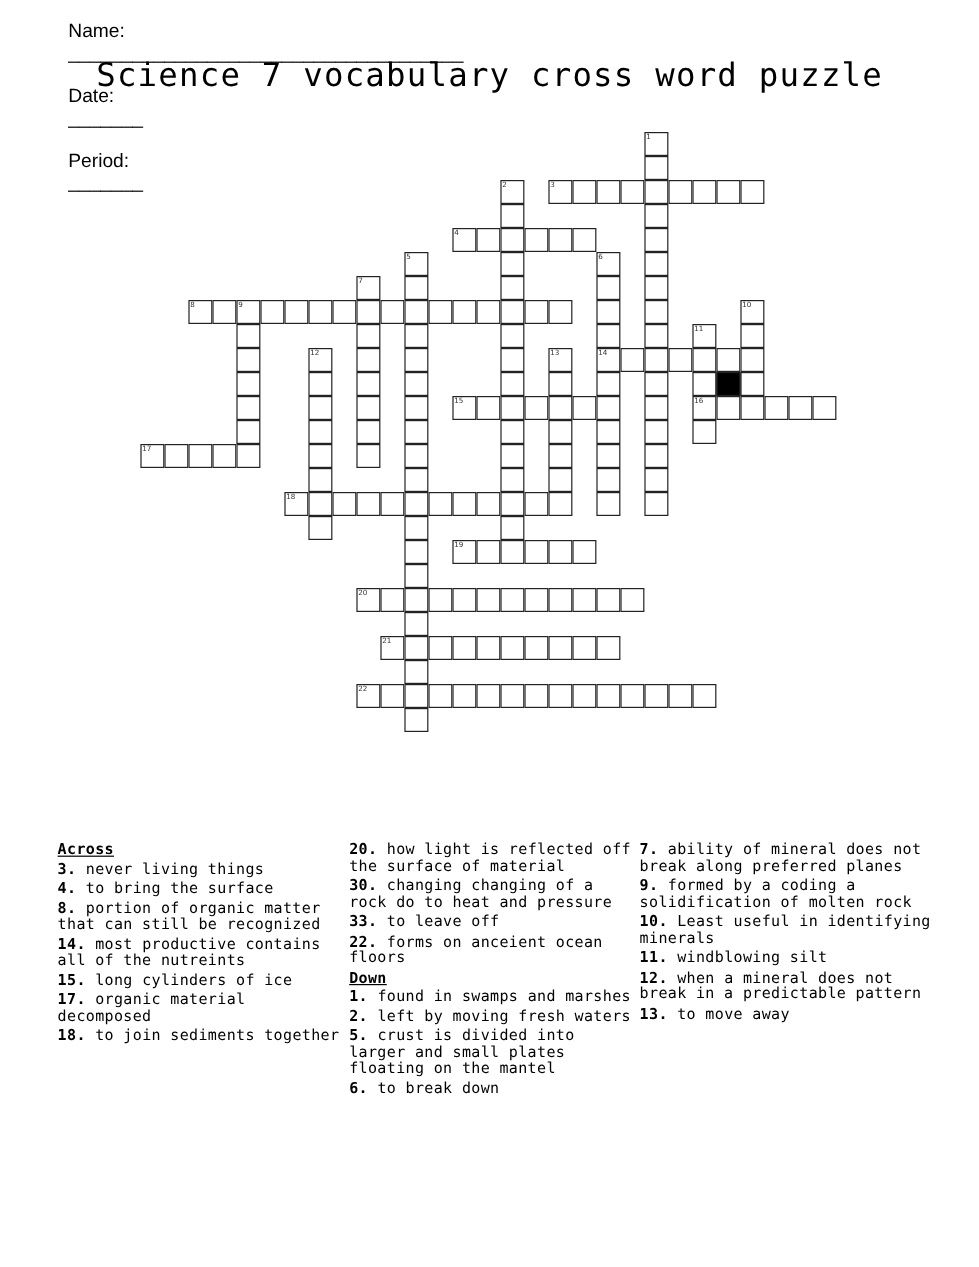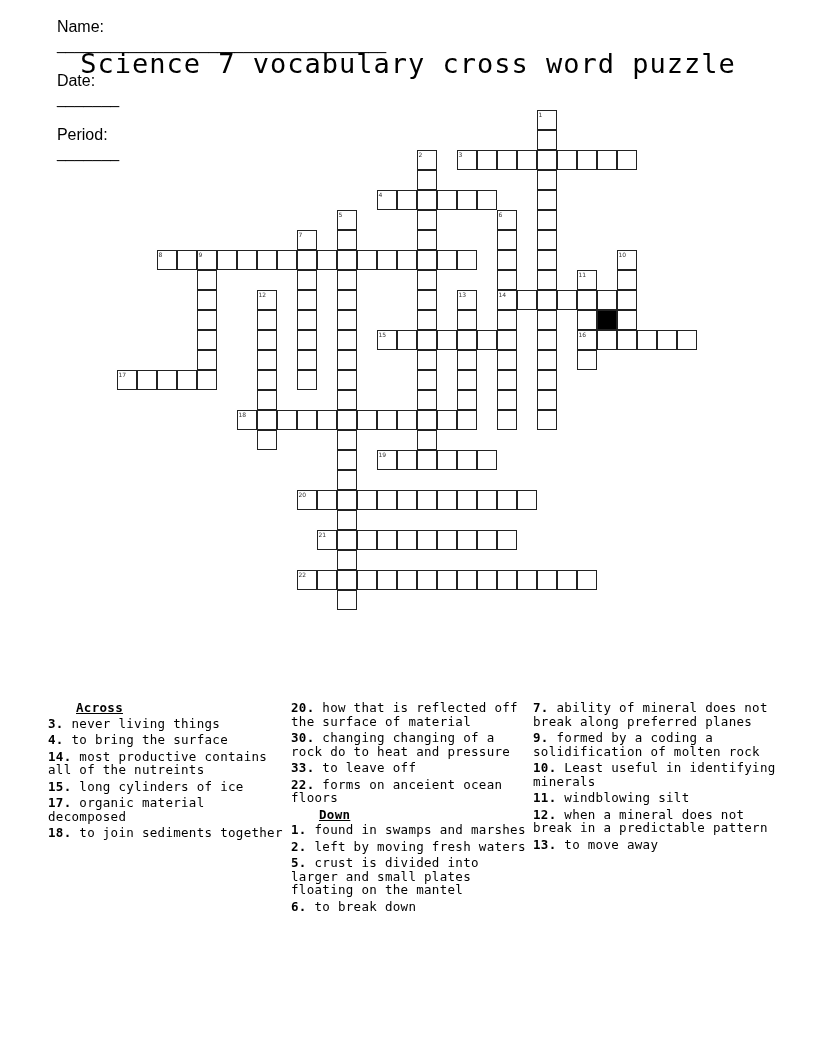--- a/index.html
+++ b/index.html
@@ -9,21 +9,21 @@
   .grid { position:absolute; left:0; top:0; width:816px; height:700px; }
   .cell { position:absolute; width:20px; height:20px; box-sizing:border-box; border:1px solid #222; background:#fff; margin-left:-0.5px; margin-top:-0.5px; }
   .cell.black { background:#000; }
   .num { position:absolute; top:0px; left:1px; font-family:"DejaVu Sans", sans-serif; font-size:6px; line-height:7px; color:#333; }
   .clues { position:absolute; top:701px; font-family:"DejaVu Sans Mono", monospace; font-size:12.5px; line-height:13.5px; letter-spacing:0.3px; }
   .col1 { left:48px; width:240px; }
   .col2 { left:291px; width:240px; }
   .col3 { left:533px; width:250px; }
   .clue { margin-bottom:3px; }
   .clue b { font-weight:bold; }
-  .hdr { font-weight:bold; text-decoration:underline; margin-bottom:2px;margin-left:28px; }
+  .hdr { font-weight:bold; text-decoration:underline; margin-bottom:2px; }
 </style>
 </head>
 <body>
 
 <div class="header">
   <span>Name:</span>
   <span>_____________________________________</span>
   <span>   </span>
   <span>Date:</span>
   <span>_______</span>
@@ -270,29 +270,30 @@
     <div class="cell" style="left: 557px; top: 570px;"></div>
     <div class="cell" style="left: 577px; top: 570px;"></div>
     <div class="cell black" style="left: 597px; top: 310px;"></div>
   </div>
 
 <div class="clues col1">
   <div class="hdr">Across</div>
   <div class="clue-list">
       <div class="clue"><b>3.</b><span> never living things</span></div>
       <div class="clue"><b>4.</b><span> to bring the surface</span></div>
+      <div class="clue"><b>8.</b><span> portion of organic matter that can still be recognized</span></div>
       <div class="clue"><b>14.</b><span> most productive contains all of the nutreints</span></div>
       <div class="clue"><b>15.</b><span> long cylinders of ice</span></div>
       <div class="clue"><b>17.</b><span> organic material decomposed</span></div>
       <div class="clue"><b>18.</b><span> to join sediments together</span></div>
     </div>
 </div>
 <div class="clues col2">
   <div class="clue-list">
-      <div class="clue"><b>20.</b><span> how that is reflected off the surface of material</span></div>
+      <div class="clue"><b>20.</b><span> how light is reflected off the surface of material</span></div>
       <div class="clue"><b>30.</b><span> changing changing of a rock do to heat and pressure</span></div>
       <div class="clue"><b>33.</b><span> to leave off</span></div>
       <div class="clue"><b>22.</b><span> forms on anceient ocean floors</span></div>
     </div>
   <div class="hdr">Down</div>
   <div class="clue-list">
       <div class="clue"><b>1.</b><span> found in swamps and marshes</span></div>
       <div class="clue"><b>2.</b><span> left by moving fresh waters</span></div>
       <div class="clue"><b>5.</b><span> crust is divided into larger and small plates floating on the mantel</span></div>
       <div class="clue"><b>6.</b><span> to break down</span></div>

